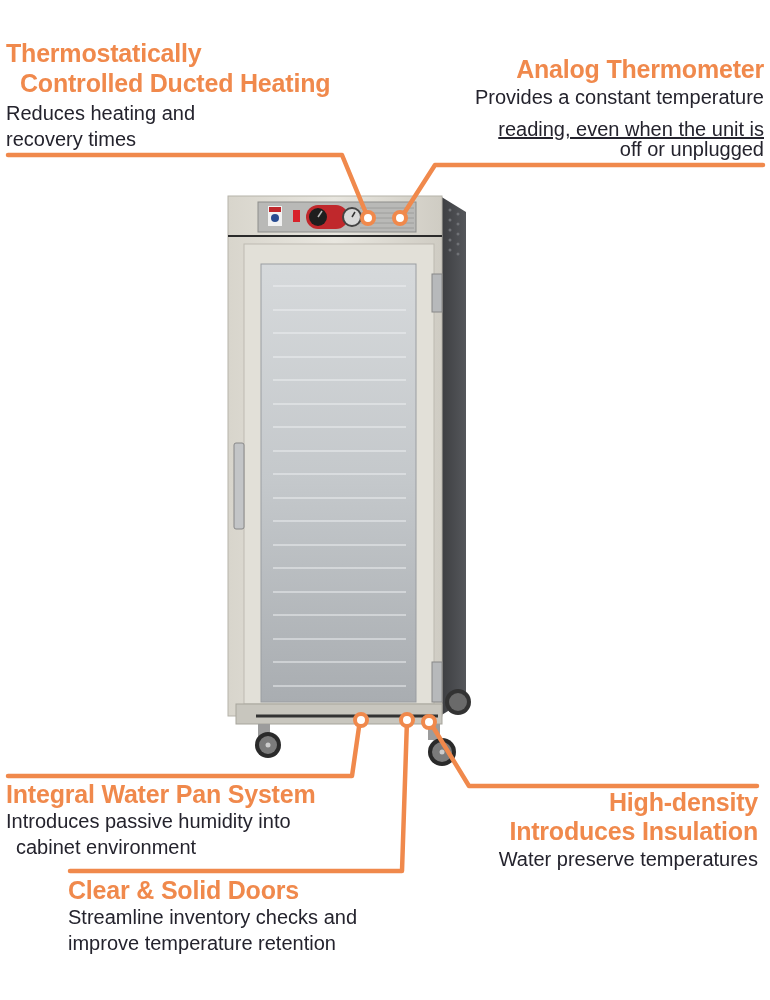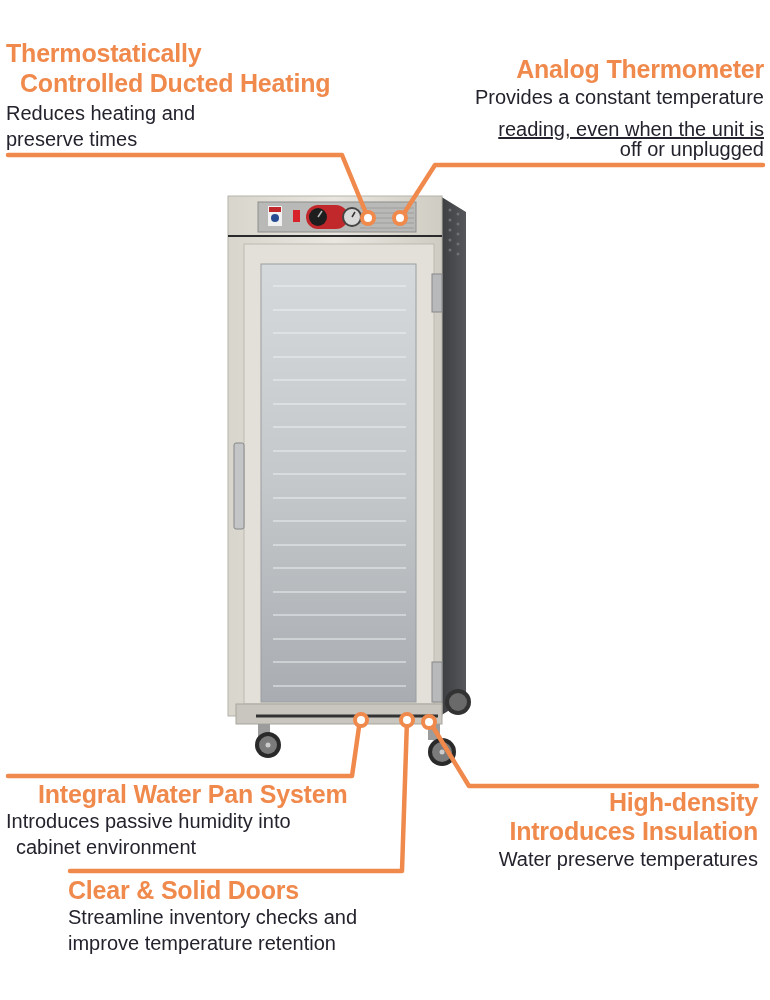--- a/index.html
+++ b/index.html
@@ -131,32 +131,32 @@
     <circle cx="361" cy="720" r="6"></circle>
     <circle cx="407" cy="720" r="6"></circle>
     <circle cx="429" cy="722" r="6"></circle>
   </g>
 </svg>
 
 <div>
   <div class="title" style="left:6px; top:38px;">Thermostatically</div>
   <div class="title" style="left:20px; top:68px;">Controlled Ducted Heating</div>
   <div class="desc" style="left:6px; top:100px;">Reduces heating and</div>
-  <div class="desc" style="left:6px; top:126px;">preserve times</div>
+  <div class="desc" style="left:6px; top:126px;">recovery times</div>
 </div>
 
 <div>
   <div class="title right" style="right:6px; top:54px;">Analog Thermometer</div>
   <div class="desc right" style="right:6px; top:84px;">Provides a constant temperature</div>
   <div class="desc right" style="right:6px; top:116px;text-decoration:underline;">reading, even when the unit is</div>
   <div class="desc right" style="right:6px; top:136px;">off or unplugged</div>
 </div>
 
 <div>
-  <div class="title" style="left:6px; top:779px;margin-left:32px;">Integral Water Pan System</div>
+  <div class="title" style="left:6px; top:779px;">Integral Water Pan System</div>
   <div class="desc" style="left:6px; top:808px;">Introduces passive humidity into</div>
   <div class="desc" style="left:16px; top:834px;">cabinet environment</div>
 </div>
 
 <div>
   <div class="title" style="left:68px; top:875px;">Clear &amp; Solid Doors</div>
   <div class="desc" style="left:68px; top:904px;">Streamline inventory checks and</div>
   <div class="desc" style="left:68px; top:930px;">improve temperature retention</div>
 </div>
 

